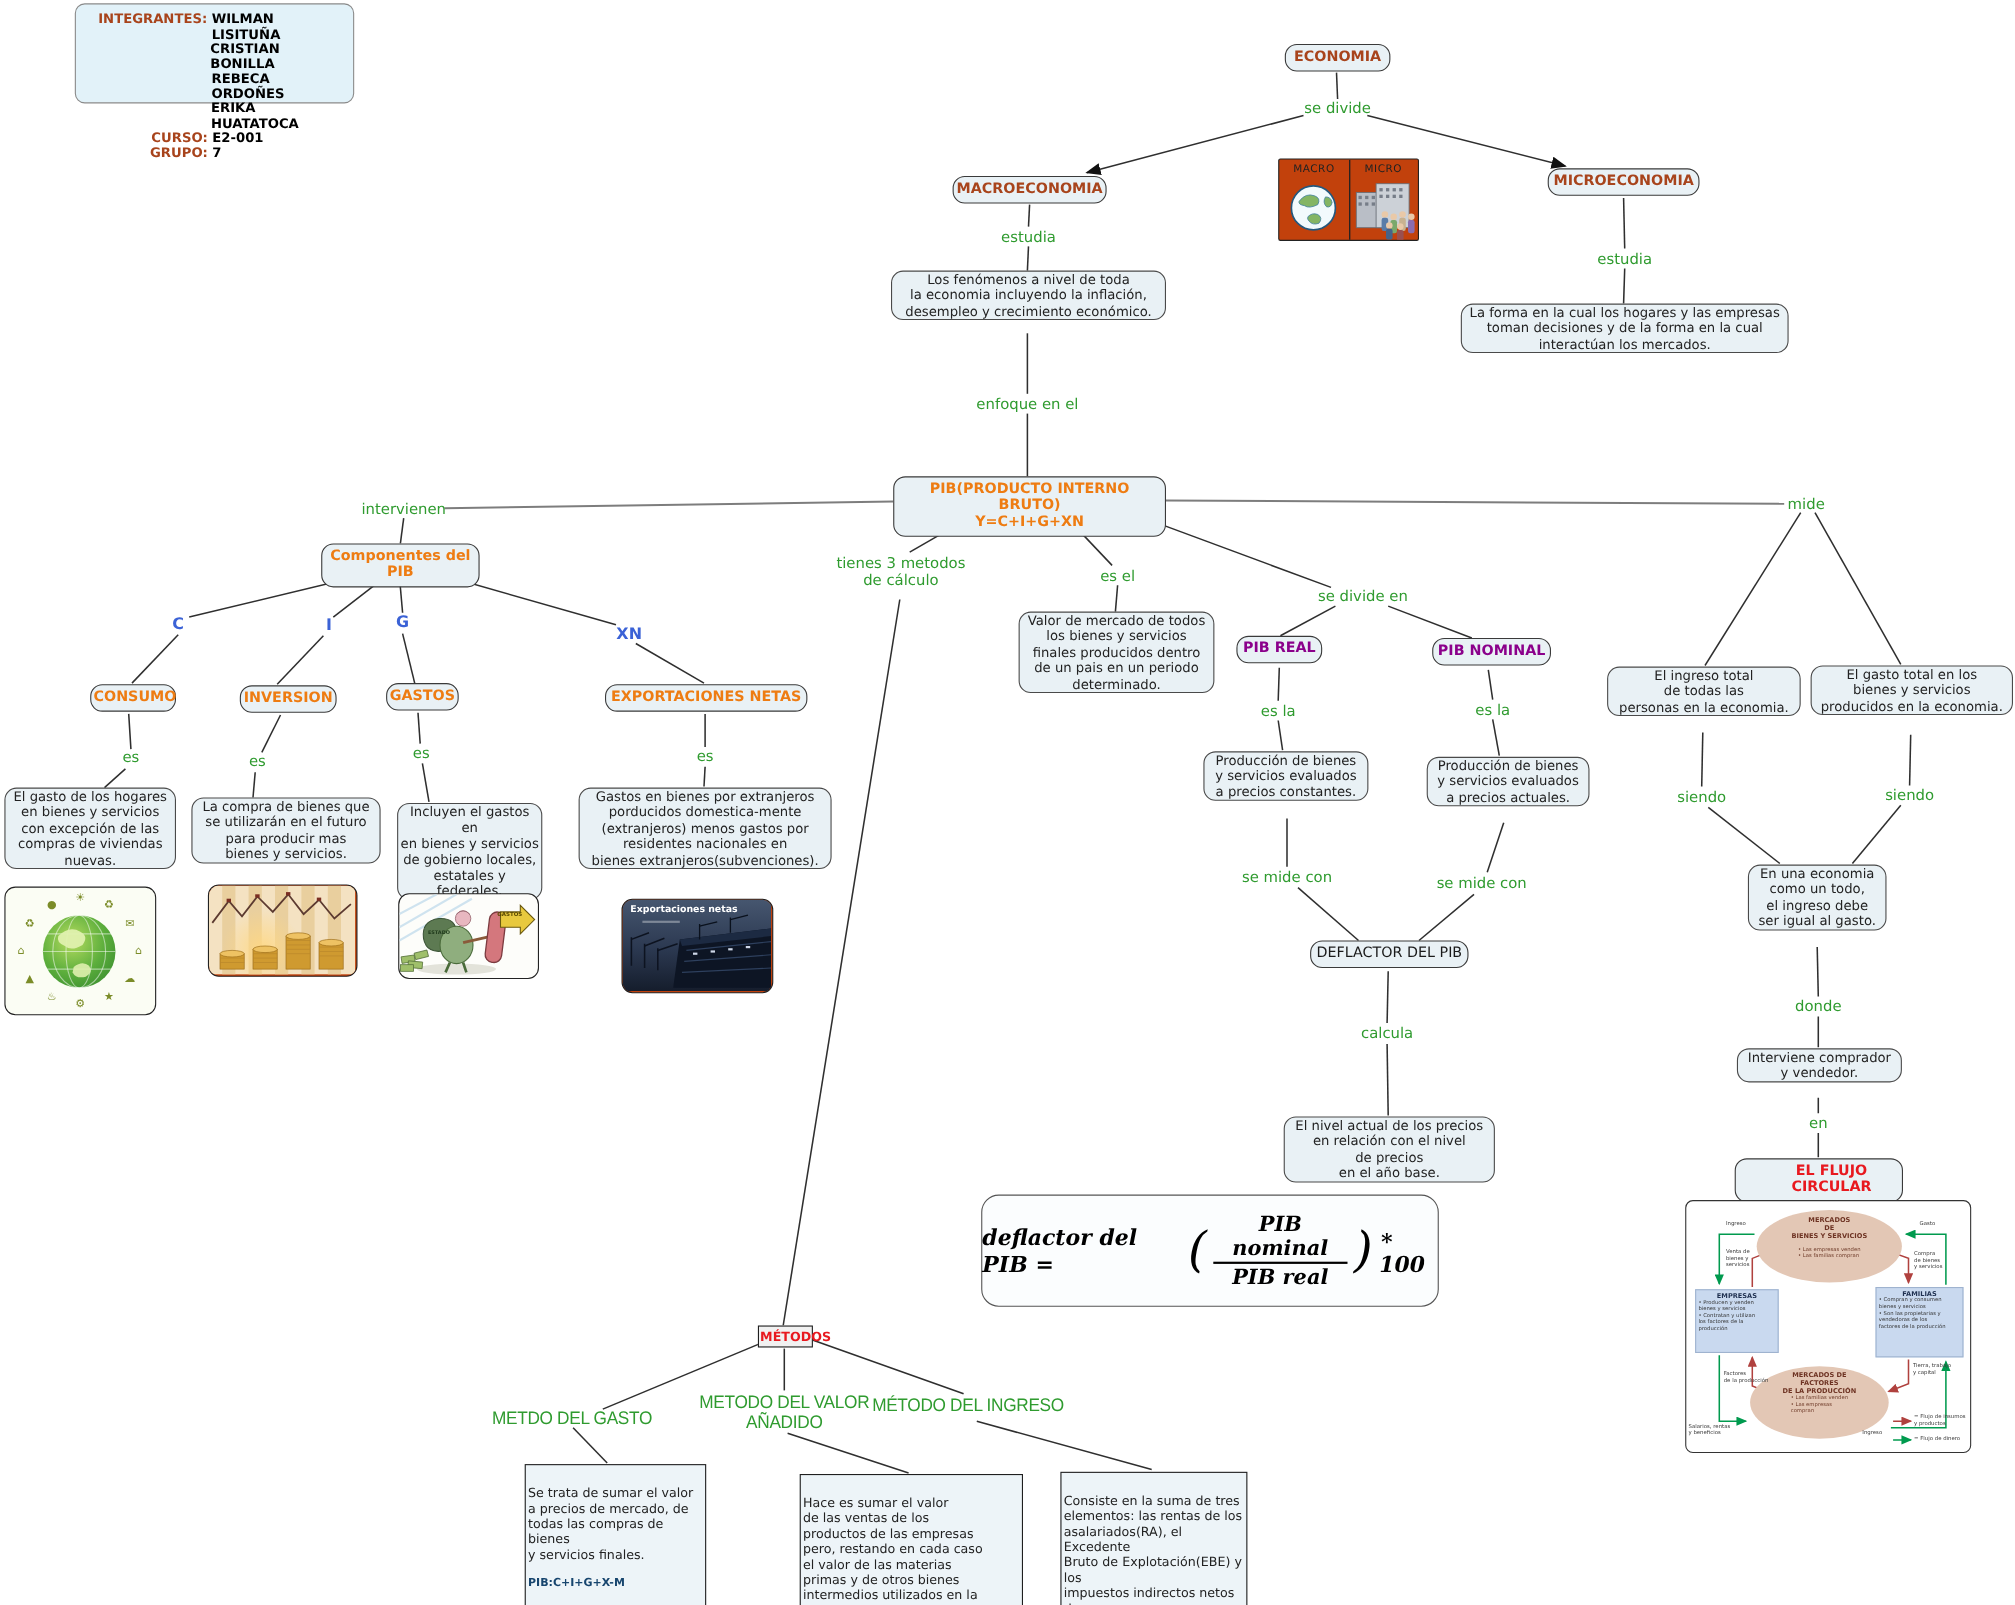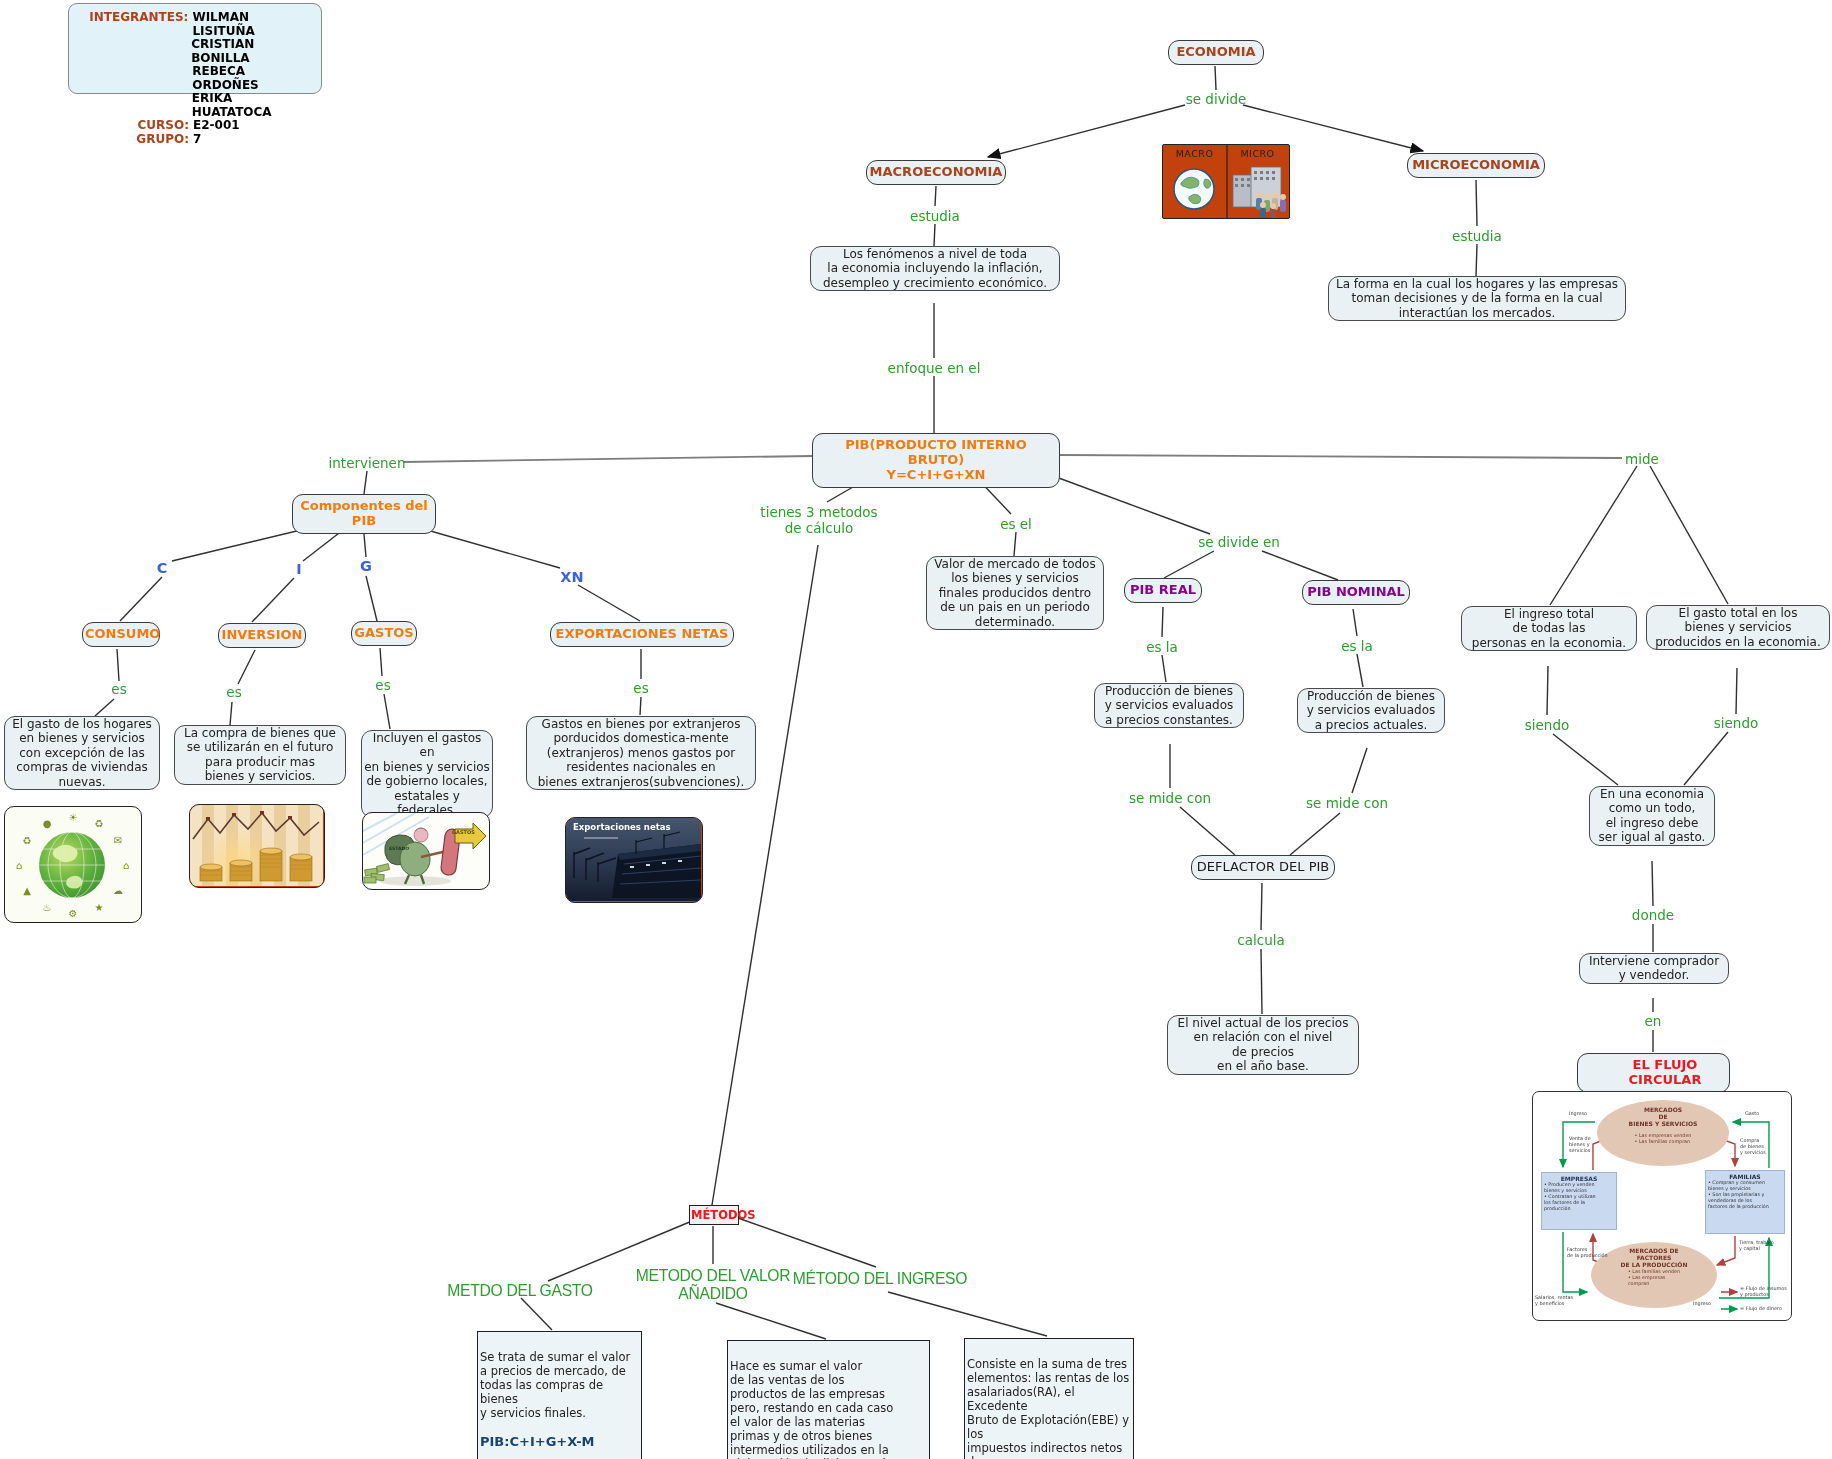--- a/index.html
+++ b/index.html
@@ -16,21 +16,21 @@
   .n.redtxt { color:var(--red);padding-left:25px; }
   .n.plain { font-weight:400; color:#1a1a1a; }
 
   .d { position:absolute; background:var(--node-bg); border:1.3px solid #4a4a4a;
        border-radius:11px; padding:0 2px; text-align:center; font-size:12px;
        color:#222; line-height:1.2; white-space:pre-line; }
 
   .sq { position:absolute; background:#edf4f8; border:1.3px solid #1f1f1f;
         padding:4px 2px; font-size:11.5px; color:#222;
         line-height:1.22; white-space:pre-line; }
-  .mf { font-weight:bold; color:var(--navy); font-size:13px; }
+  .mf { font-weight:bold; color:var(--navy); font-size:10px; }
 
   .g { position:absolute; transform:translateX(-50%); text-align:center;
        color:var(--green); font-size:13.5px; line-height:1.2; white-space:pre-line; }
   .gm { position:absolute; transform:translateX(-50%) scaleX(.95); text-align:center;
         color:var(--green); font-size:16.5px; line-height:1.1; white-space:pre-line;
         font-family:"Liberation Sans", sans-serif; letter-spacing:-.3px; }
 
   .ltr { position:absolute; transform:translate(-50%,-50%); color:var(--blue);
          font-weight:bold; font-size:14.5px; }
 
@@ -470,20 +470,30 @@
 a precios constantes.</div>
   <div class="d" style="left:1297px;top:688px;width:148px">Producción de bienes
 y servicios evaluados
 a precios actuales.</div>
   <div class="n plain" style="left:1191px;top:855px;width:144px">DEFLACTOR DEL PIB</div>
   <div class="d" style="left:1167px;top:1015px;width:192px">El nivel actual de los precios
 en relación con el nivel
 de precios
 en el año base.</div>
 
+  <div id="formulabox">
+    <span>deflactor del PIB =</span>
+    <span class="paren">(</span>
+    <span class="frac">
+      <span class="num">PIB nominal</span>
+      <span class="den">PIB real</span>
+    </span>
+    <span class="paren">)</span>
+    <span>∗ 100</span>
+  </div>
 
   <div class="d" style="left:1461px;top:606px;width:176px">El ingreso total
 de todas las
 personas en la economia.</div>
   <div class="d" style="left:1646px;top:605px;width:184px">El gasto total en los
 bienes y servicios
 producidos en la economia.</div>
   <div class="d" style="left:1589px;top:786px;width:126px">En una economia
 como un todo,
 el ingreso debe

